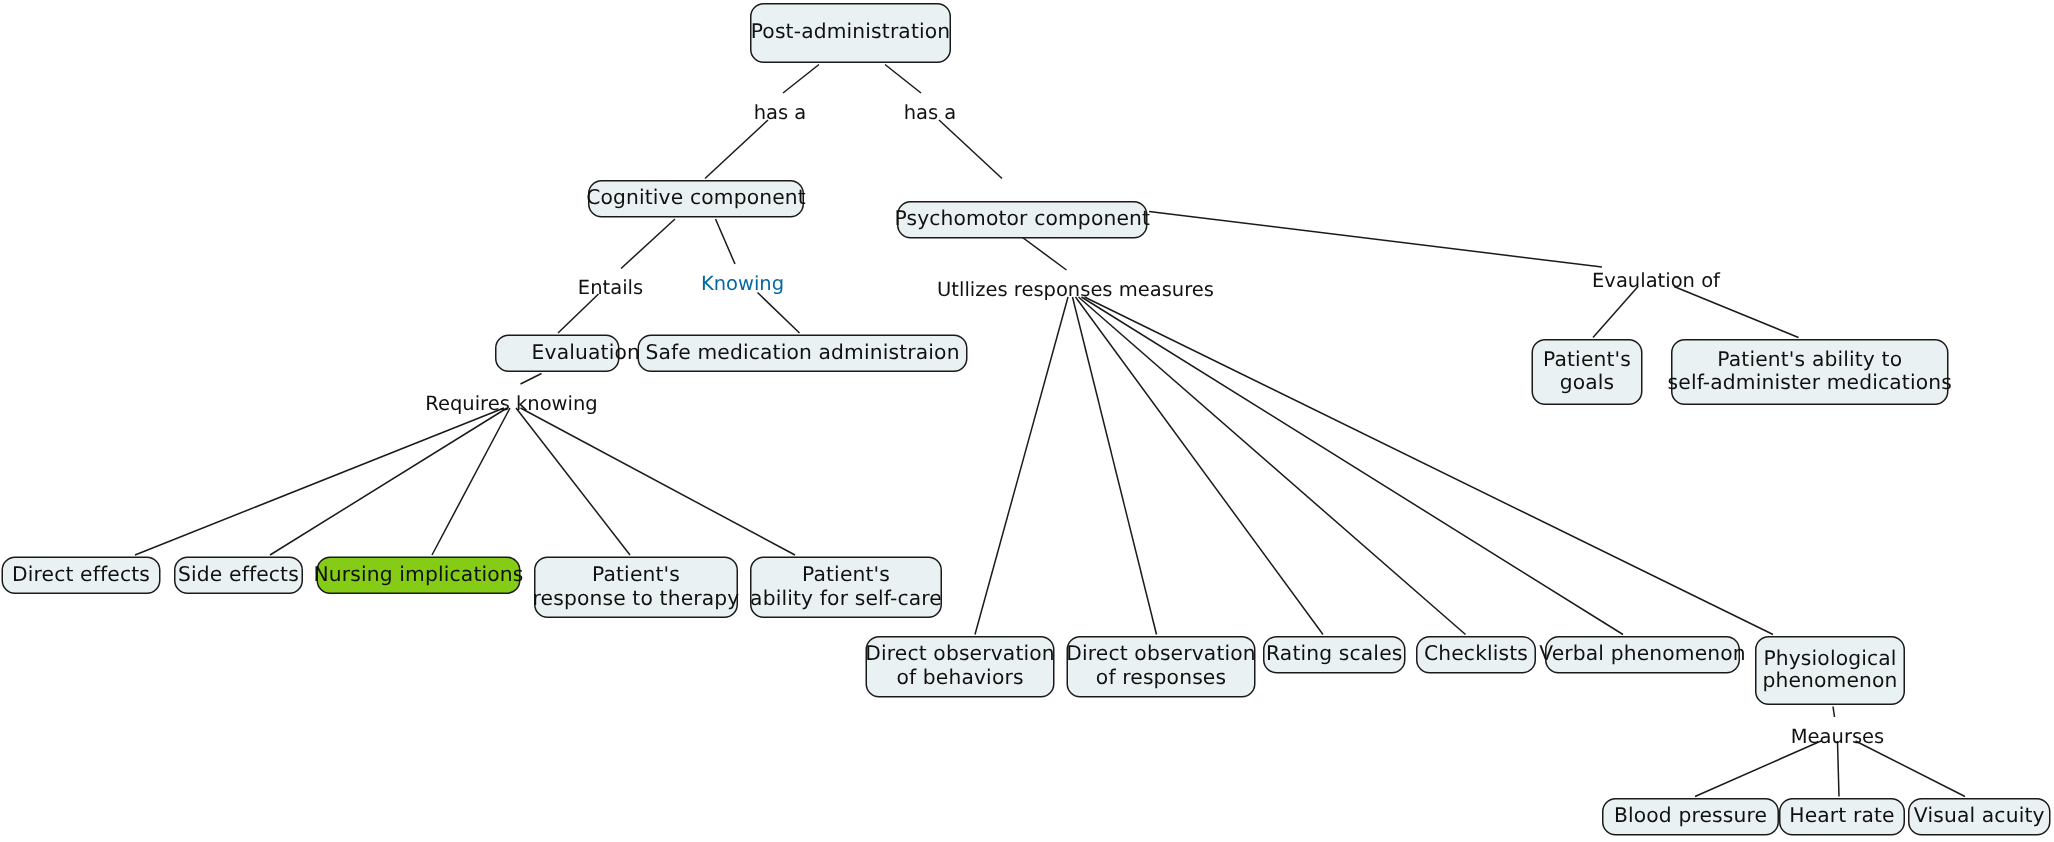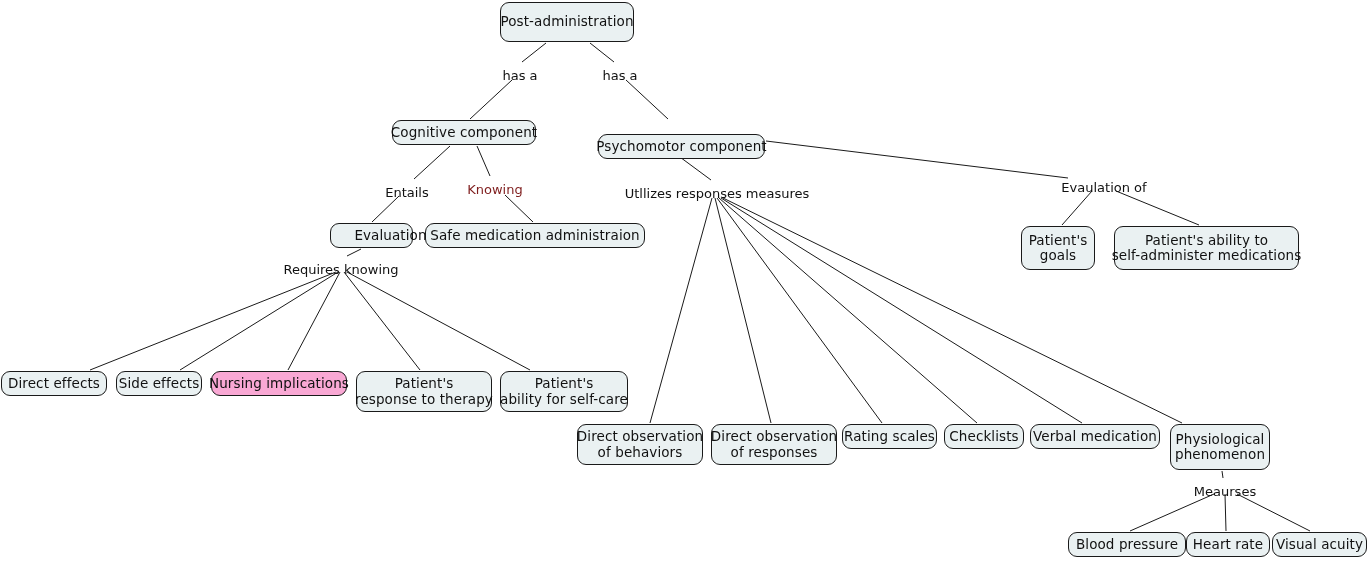--- a/index.html
+++ b/index.html
@@ -88,45 +88,45 @@
       <line x1="1237" y1="494" x2="1310" y2="531" stroke="#1a1a1a" stroke-width="1"></line>
     </svg>
   <div id="nodes-layer">
       <div class="node" style="left: 500px; top: 2px; width: 134px; height: 40px; background: rgb(234, 241, 242); border-color: rgb(26, 26, 26); color: rgb(17, 17, 17);">Post-administration</div>
       <div class="node" style="left: 392px; top: 120px; width: 144px; height: 25px; background: rgb(234, 241, 242); border-color: rgb(26, 26, 26); color: rgb(17, 17, 17);">Cognitive component</div>
       <div class="node" style="left: 598px; top: 134px; width: 167px; height: 25px; background: rgb(234, 241, 242); border-color: rgb(26, 26, 26); color: rgb(17, 17, 17);">Psychomotor component</div>
       <div class="node" style="left: 330px; top: 223px; width: 83px; height: 25px; background: rgb(234, 241, 242); border-color: rgb(26, 26, 26); color: rgb(17, 17, 17); padding-left: 44px;">Evaluation</div>
       <div class="node" style="left: 425px; top: 223px; width: 220px; height: 25px; background: rgb(234, 241, 242); border-color: rgb(26, 26, 26); color: rgb(17, 17, 17);">Safe medication administraion</div>
       <div class="node" style="left: 1px; top: 371px; width: 106px; height: 25px; background: rgb(234, 241, 242); border-color: rgb(26, 26, 26); color: rgb(17, 17, 17);">Direct effects</div>
       <div class="node" style="left: 116px; top: 371px; width: 86px; height: 25px; background: rgb(234, 241, 242); border-color: rgb(26, 26, 26); color: rgb(17, 17, 17);">Side effects</div>
-      <div class="node" style="left: 211px; top: 371px; width: 136px; height: 25px; background: #f9a8d4; border-color: rgb(26, 26, 26); color: rgb(17, 17, 17);">Nursing implications</div>
+      <div class="node" style="left: 211px; top: 371px; width: 136px; height: 25px; background: #84cc16; border-color: rgb(26, 26, 26); color: rgb(17, 17, 17);">Nursing implications</div>
       <div class="node" style="left: 356px; top: 371px; width: 136px; height: 41px; background: rgb(234, 241, 242); border-color: rgb(26, 26, 26); color: rgb(17, 17, 17);">Patient's
 response to therapy</div>
       <div class="node" style="left: 500px; top: 371px; width: 128px; height: 41px; background: rgb(234, 241, 242); border-color: rgb(26, 26, 26); color: rgb(17, 17, 17);">Patient's
 ability for self-care</div>
       <div class="node" style="left: 577px; top: 424px; width: 126px; height: 41px; background: rgb(234, 241, 242); border-color: rgb(26, 26, 26); color: rgb(17, 17, 17);">Direct observation
 of behaviors</div>
       <div class="node" style="left: 711px; top: 424px; width: 126px; height: 41px; background: rgb(234, 241, 242); border-color: rgb(26, 26, 26); color: rgb(17, 17, 17);">Direct observation
 of responses</div>
       <div class="node" style="left: 842px; top: 424px; width: 95px; height: 25px; background: rgb(234, 241, 242); border-color: rgb(26, 26, 26); color: rgb(17, 17, 17);">Rating scales</div>
       <div class="node" style="left: 944px; top: 424px; width: 80px; height: 25px; background: rgb(234, 241, 242); border-color: rgb(26, 26, 26); color: rgb(17, 17, 17);">Checklists</div>
-      <div class="node" style="left: 1030px; top: 424px; width: 130px; height: 25px; background: rgb(234, 241, 242); border-color: rgb(26, 26, 26); color: rgb(17, 17, 17);">Verbal medication</div>
+      <div class="node" style="left: 1030px; top: 424px; width: 130px; height: 25px; background: rgb(234, 241, 242); border-color: rgb(26, 26, 26); color: rgb(17, 17, 17);">Verbal phenomenon</div>
       <div class="node" style="left: 1170px; top: 424px; width: 100px; height: 46px; background: rgb(234, 241, 242); border-color: rgb(26, 26, 26); color: rgb(17, 17, 17);">Physiological
 phenomenon</div>
       <div class="node" style="left: 1021px; top: 226px; width: 74px; height: 44px; background: rgb(234, 241, 242); border-color: rgb(26, 26, 26); color: rgb(17, 17, 17);">Patient's
 goals</div>
       <div class="node" style="left: 1114px; top: 226px; width: 185px; height: 44px; background: rgb(234, 241, 242); border-color: rgb(26, 26, 26); color: rgb(17, 17, 17);">Patient's ability to
 self-administer medications</div>
       <div class="node" style="left: 1068px; top: 532px; width: 118px; height: 25px; background: rgb(234, 241, 242); border-color: rgb(26, 26, 26); color: rgb(17, 17, 17);">Blood pressure</div>
       <div class="node" style="left: 1186px; top: 532px; width: 84px; height: 25px; background: rgb(234, 241, 242); border-color: rgb(26, 26, 26); color: rgb(17, 17, 17);">Heart rate</div>
       <div class="node" style="left: 1272px; top: 532px; width: 95px; height: 25px; background: rgb(234, 241, 242); border-color: rgb(26, 26, 26); color: rgb(17, 17, 17);">Visual acuity</div>
     </div>
   <div id="labels-layer">
       <div class="link-label" style="left: 520px; top: 69px; color: rgb(17, 17, 17);">has a</div>
       <div class="link-label" style="left: 620px; top: 69px; color: rgb(17, 17, 17);">has a</div>
       <div class="link-label" style="left: 407px; top: 186px; color: rgb(17, 17, 17);">Entails</div>
-      <div class="link-label" style="left: 495px; top: 183px; color: #7f1d1d;">Knowing</div>
+      <div class="link-label" style="left: 495px; top: 183px; color: #0369a1;">Knowing</div>
       <div class="link-label" style="left: 717px; top: 187px; color: rgb(17, 17, 17);">Utllizes responses measures</div>
       <div class="link-label" style="left: 1104px; top: 181px; color: rgb(17, 17, 17);">Evaulation of</div>
       <div class="link-label" style="left: 341px; top: 263px; color: rgb(17, 17, 17);">Requires knowing</div>
       <div class="link-label" style="left: 1225px; top: 485px; color: rgb(17, 17, 17);">Meaurses</div>
     </div>
 </div>
 
 </body></html>

